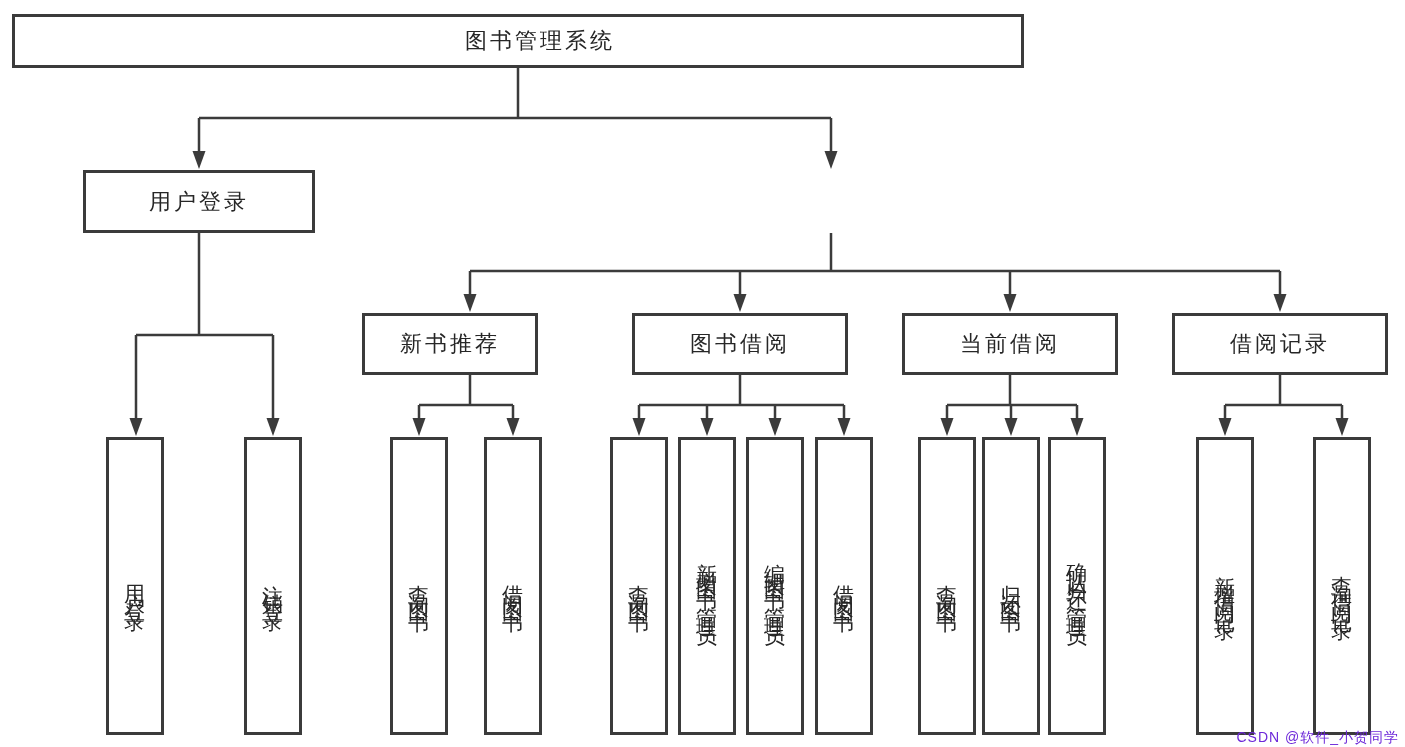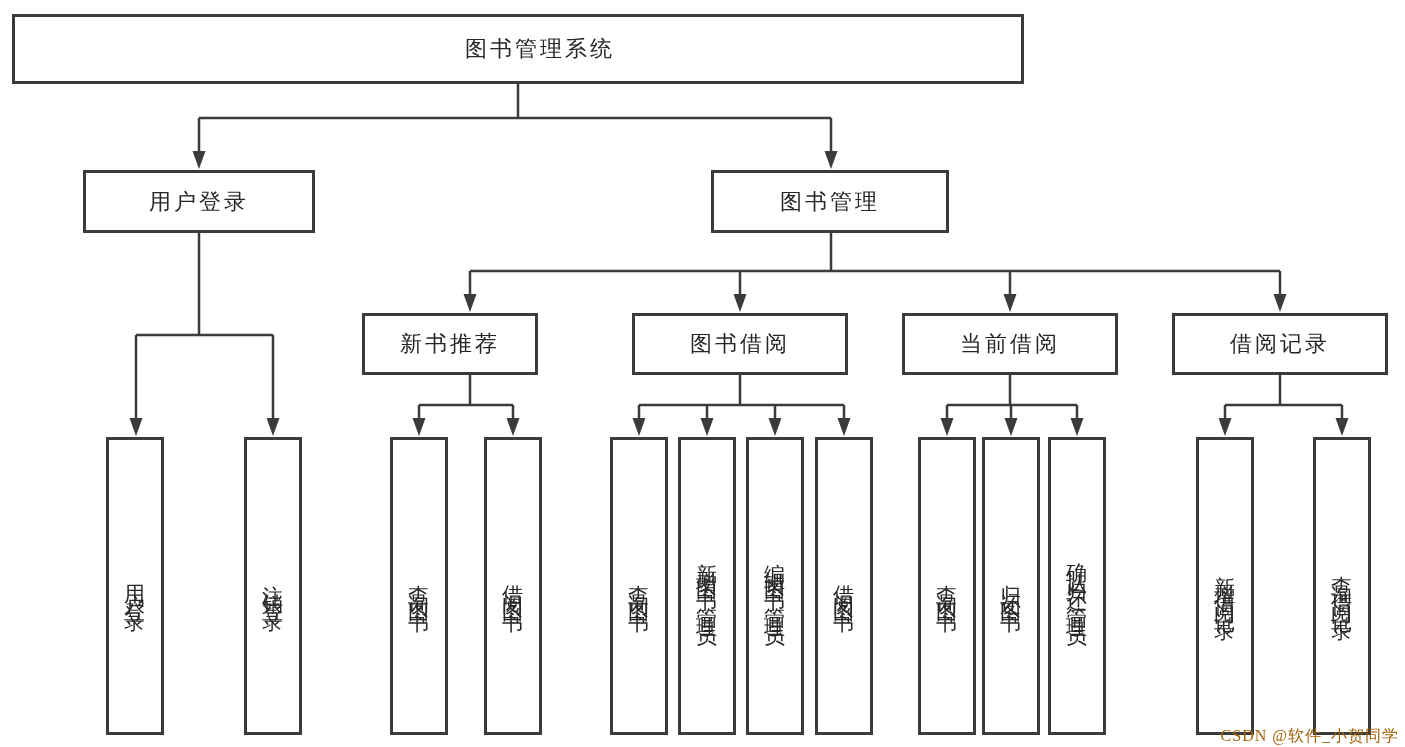--- a/index.html
+++ b/index.html
@@ -39,21 +39,21 @@
   .v {
     writing-mode: vertical-rl;
     font-size: 21px;
     letter-spacing: 9px;
     line-height: 1;
     top: 437px;
     width: 58px;
     height: 298px;
   }
   
-  #n-root  { left: 12px;  top: 14px;  width: 1012px; height: 70px; padding-left: 44px; }
+  #n-root  { left: 12px;  top: 14px;  width: 1012px; height: 54px; padding-left: 44px; }
   
   #n-user  { left: 83px;  top: 170px; width: 232px;  height: 63px; }
   #n-mgmt  { left: 711px; top: 170px; width: 238px;  height: 63px; }
   
   #n-l3-1  { left: 362px;  top: 313px; width: 176px; height: 62px; }
   #n-l3-2  { left: 632px;  top: 313px; width: 216px; height: 62px; }
   #n-l3-3  { left: 902px;  top: 313px; width: 216px; height: 62px; }
   #n-l3-4  { left: 1172px; top: 313px; width: 216px; height: 62px; }
   
   #n-leaf-1  { left: 106px;  }
@@ -66,25 +66,24 @@
   #n-leaf-8  { left: 815px;  }
   #n-leaf-9  { left: 918px;  }
   #n-leaf-10 { left: 982px;  }
   #n-leaf-11 { left: 1048px; }
   #n-leaf-12 { left: 1196px; }
   #n-leaf-13 { left: 1313px; }
   #watermark {
     position: absolute;
     right: 6px;
     bottom: 0px;
-    font-size: 16px;
+    font-size: 14px;
     letter-spacing: 1px;
-    color: #a16207;
+    color: #6d28d9;
     white-space: nowrap;
-    font-family: Liberation Serif, serif;
   }
 </style>
 </head>
 <body>
 
 <div id="canvas">
 
   <svg id="connectors" width="1405" height="747" viewBox="0 0 1405 747" fill="none" stroke="#3b3b3b" stroke-width="2.5">
 
     <path d="M518,68 V118 M199,118 H831 M199,118 V154 M831,118 V154"></path>
@@ -117,21 +116,20 @@
     <polygon points="1070.5,418 1083.5,418 1077,436" fill="#3b3b3b" stroke="none"></polygon>
 
     <path d="M1280,375 V405 M1225,405 H1342 M1225,405 V421 M1342,405 V421"></path>
     <polygon points="1218.5,418 1231.5,418 1225,436" fill="#3b3b3b" stroke="none"></polygon>
     <polygon points="1335.5,418 1348.5,418 1342,436" fill="#3b3b3b" stroke="none"></polygon>
   </svg>
 
   <div class="node h" id="n-root">图书管理系统</div>
 
   <div class="node h" id="n-user">用户登录</div>
-  <div class="node h" id="n-mgmt">图书管理</div>
 
   <div class="node h" id="n-l3-1">新书推荐</div>
   <div class="node h" id="n-l3-3">当前借阅</div>
   <div class="node h" id="n-l3-2">图书借阅</div>
   <div class="node h" id="n-l3-4">借阅记录</div>
 
   <div class="node v" id="n-leaf-1">用户登录</div>
   <div class="node v" id="n-leaf-2">注销登录</div>
   <div class="node v" id="n-leaf-3">查询图书</div>
   <div class="node v" id="n-leaf-4">借阅图书</div>

